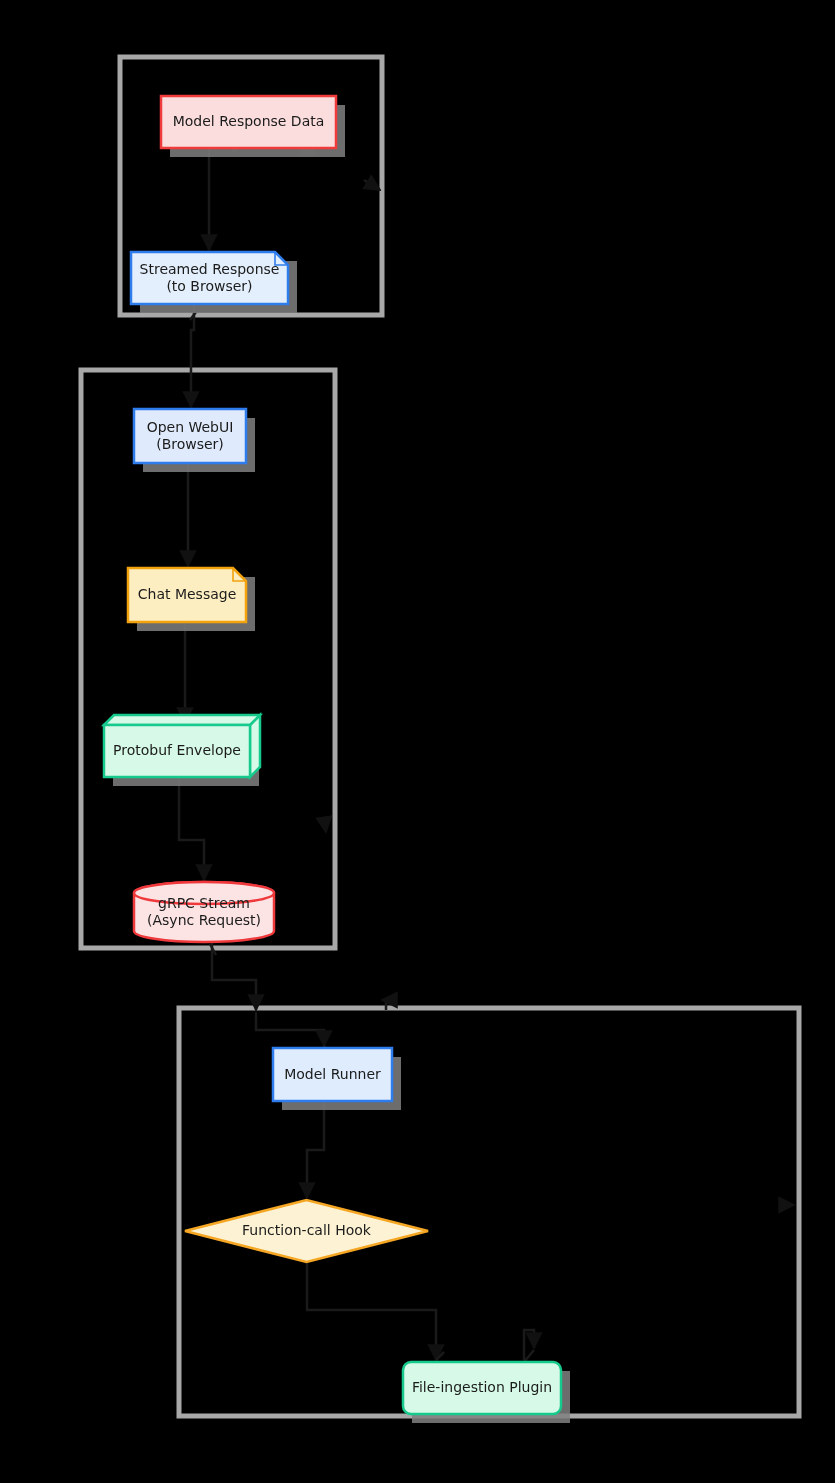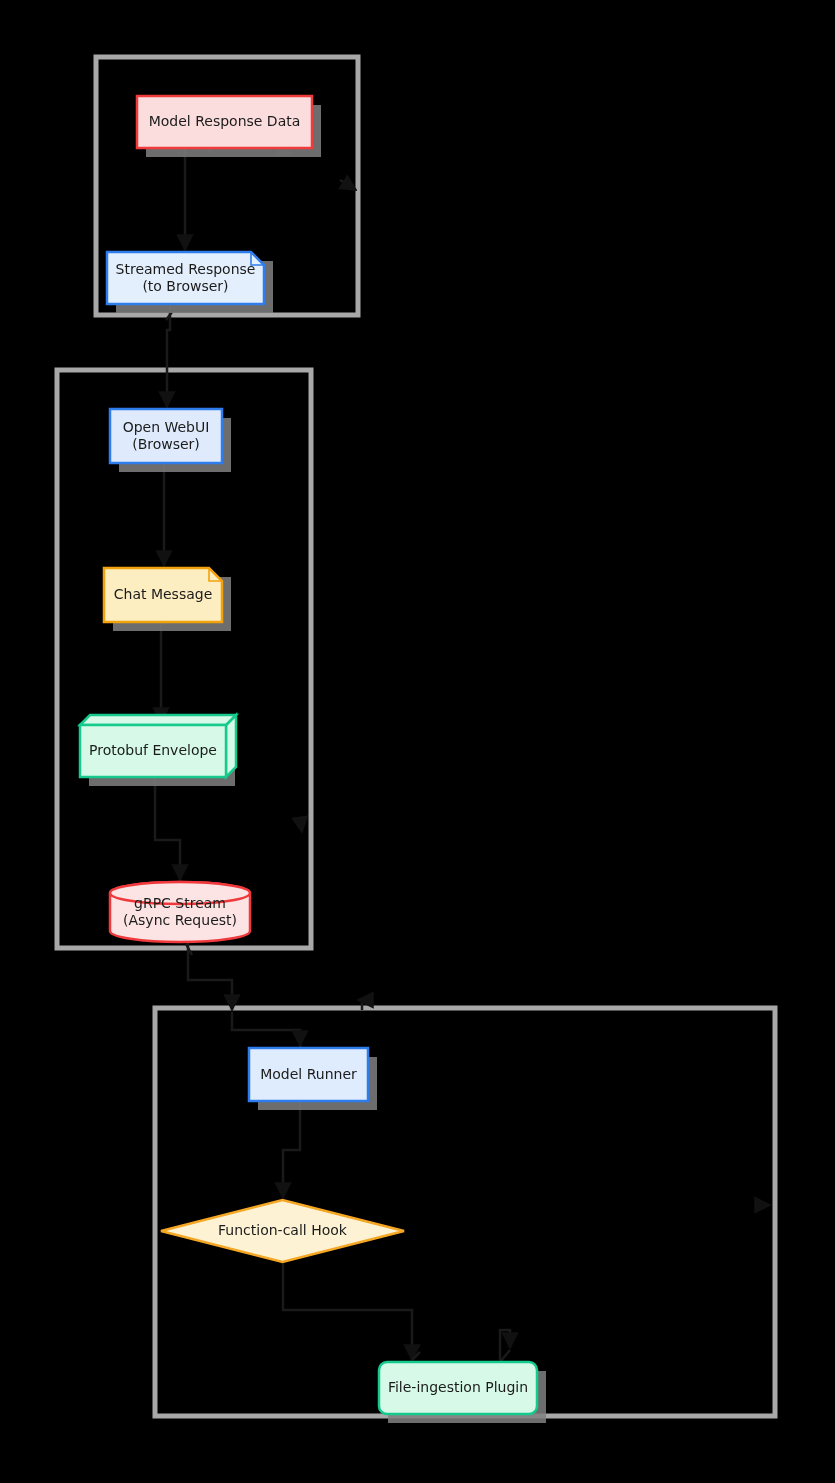--- a/index.html
+++ b/index.html
@@ -10,20 +10,21 @@
   body {
     width: 835px;
     height: 1483px;
     position: relative;
     overflow: hidden;
     font-family: "DejaVu Sans", sans-serif;
   }
   #diagram-root {
     position: absolute;
     inset: 0;
+    margin-left: 24px;
   }
   svg#flow-svg {
     position: absolute;
     top: 0;
     left: 0;
     width: 835px;
     height: 1483px;
     display: block;
   }
   .cluster-box {

